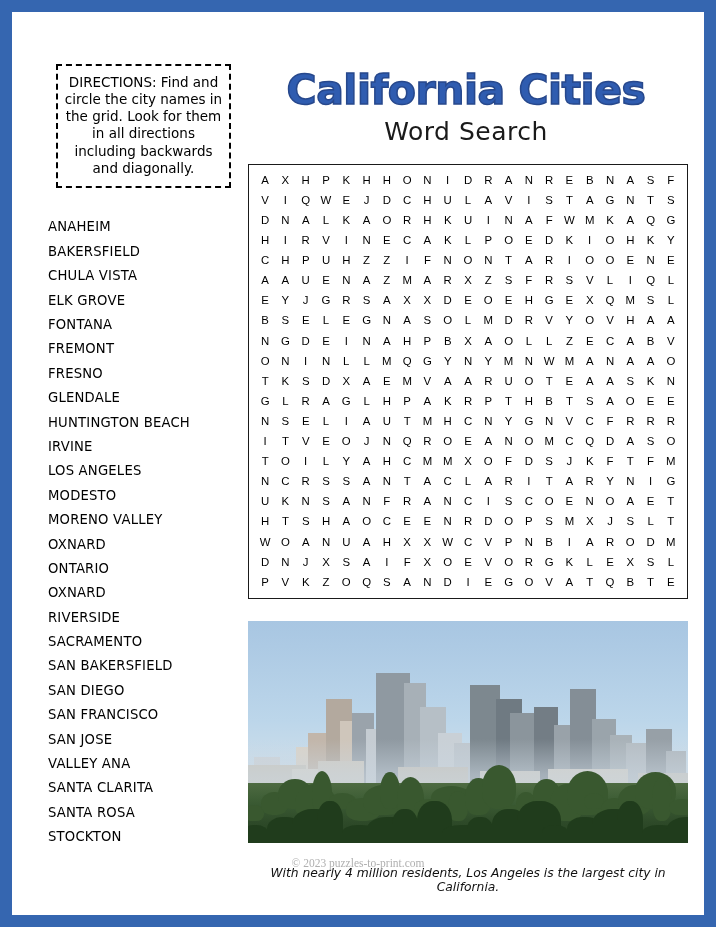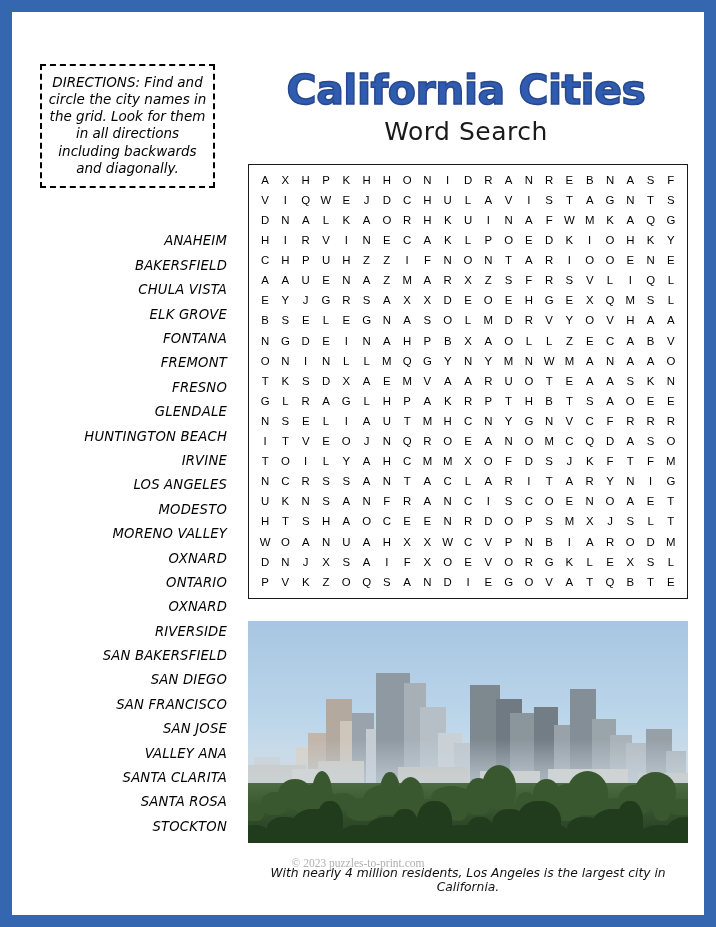--- a/index.html
+++ b/index.html
@@ -43,44 +43,43 @@
     height: 15px;
     margin-left: 5px;
   }
   .nd-line.name { width: 278px; }
   .nd-line.date { width: 212px; }
   .nd-gap { width: 20px; }
 
   
   .left-col {
     position: absolute;
-    left: 20px;
+    left: 36px;
     top: 52px;
     width: 195px;
-    font-style: italic;
   }
 
   .directions-box {
     width: 175px;
     margin-left: 8px;
     border: 2px dashed #000;
     padding: 8px 6px 9px 6px;
     text-align: center;
   }
   .directions-text {
     font-family: "DejaVu Sans", sans-serif;
     font-size: 13.5px;
     line-height: 1.27;
     color: #000;
   }
 
   .word-list {
-    margin-top: 41px;
+    margin-top: 27px;
     width: 195px;
-    text-align: right;
+    text-align: left;
   }
   .word-item {
     font-family: "DejaVu Sans", sans-serif;
     font-size: 13.2px;
     line-height: 1.0;
     letter-spacing: 0.2px;
     color: #000;
     padding: 5.6px 0;
     white-space: nowrap;
   }
@@ -211,20 +210,21 @@
         <div class="word-item">GLENDALE</div>
         <div class="word-item">HUNTINGTON BEACH</div>
         <div class="word-item">IRVINE</div>
         <div class="word-item">LOS ANGELES</div>
         <div class="word-item">MODESTO</div>
         <div class="word-item">MORENO VALLEY</div>
         <div class="word-item">OXNARD</div>
         <div class="word-item">ONTARIO</div>
         <div class="word-item">OXNARD</div>
         <div class="word-item">RIVERSIDE</div>
+        <div class="word-item">SACRAMENTO</div>
         <div class="word-item">SAN BAKERSFIELD</div>
         <div class="word-item">SAN DIEGO</div>
         <div class="word-item">SAN FRANCISCO</div>
         <div class="word-item">SAN JOSE</div>
         <div class="word-item">VALLEY ANA</div>
         <div class="word-item">SANTA CLARITA</div>
         <div class="word-item">SANTA ROSA</div>
         <div class="word-item">STOCKTON</div>
       </div>
   </div>

